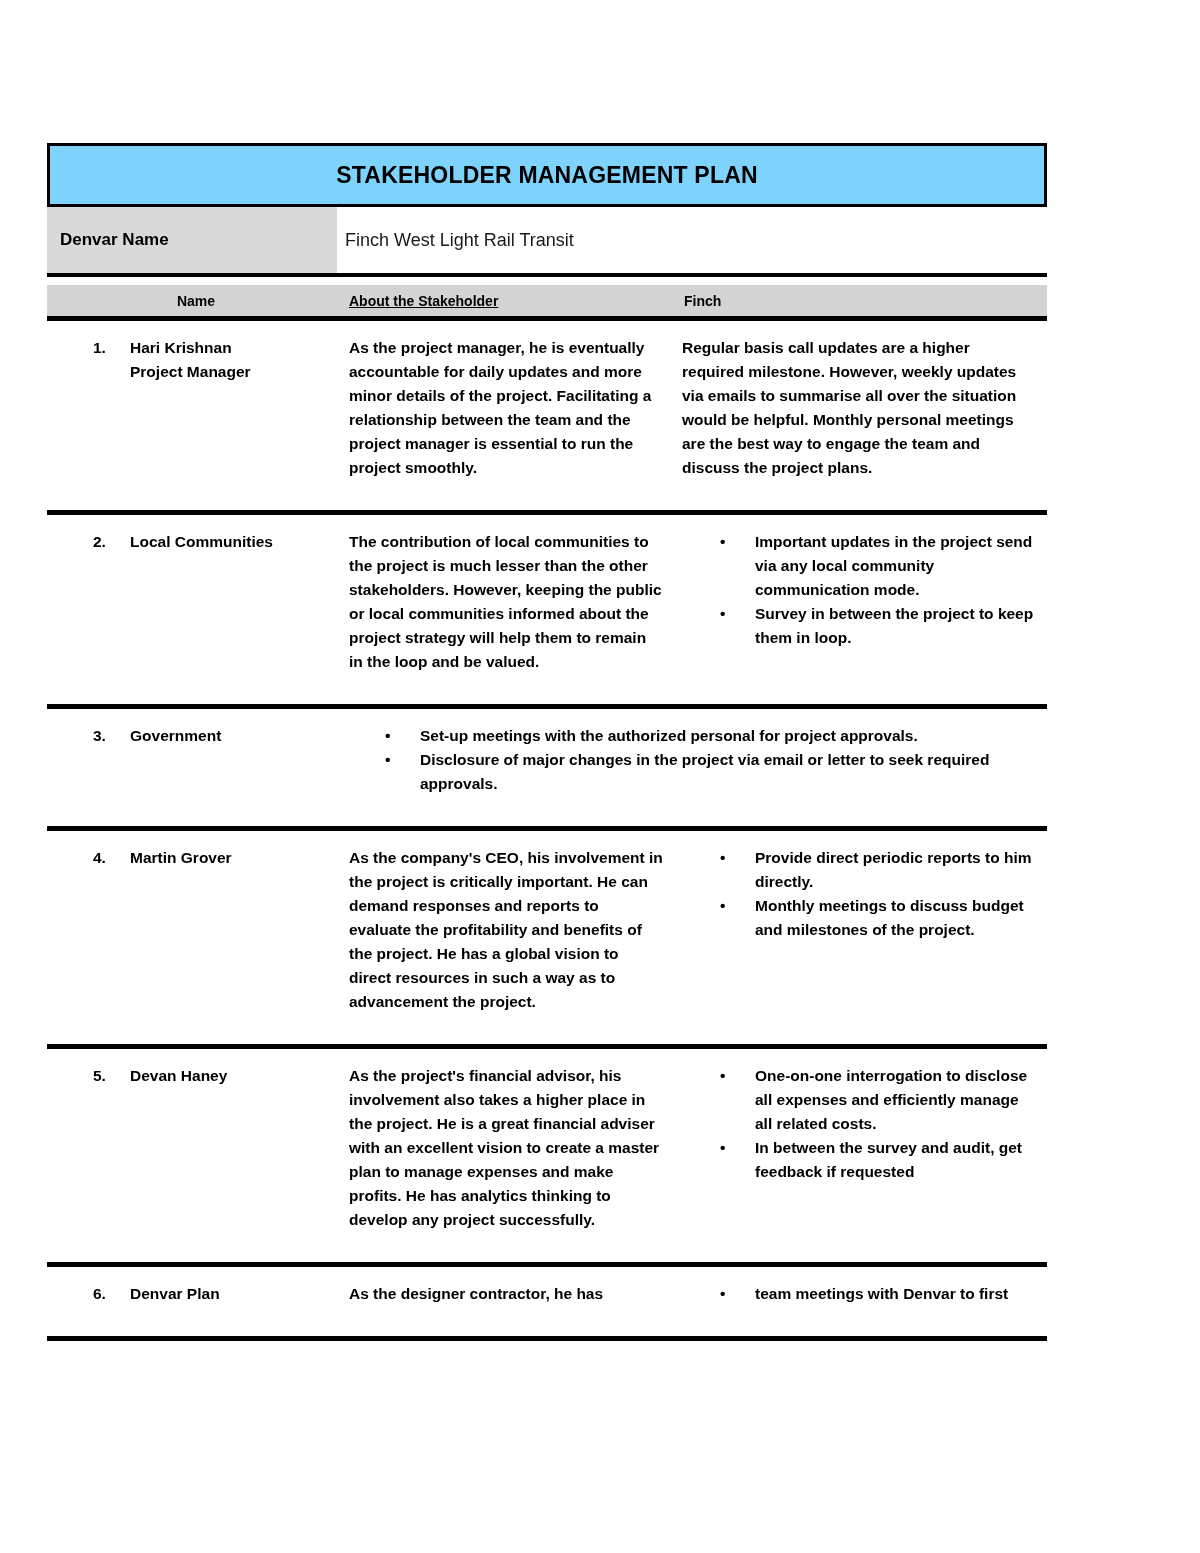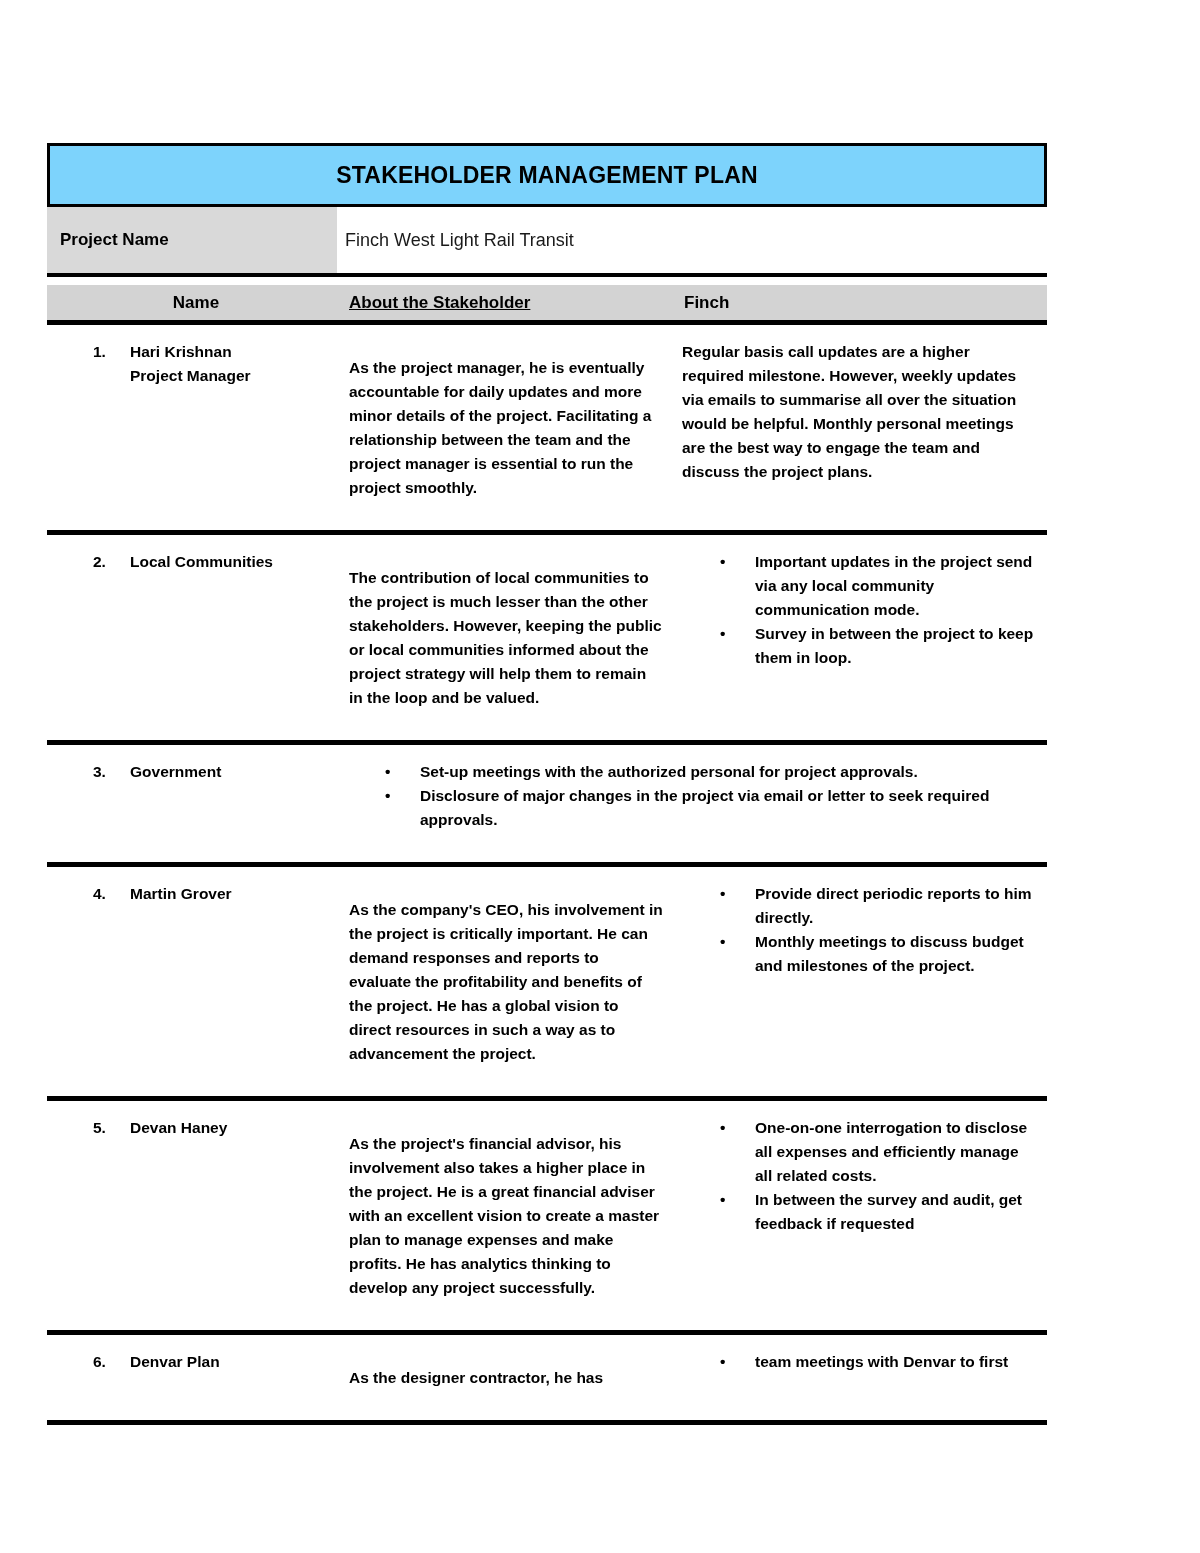--- a/index.html
+++ b/index.html
@@ -30,53 +30,53 @@
     flex: 1; font-size: 18px; font-weight: 400; color: #1a1a1a;
     padding: 23px 0 0 8px;
   }
 
   .spacer { height: 8px; background: #fff; }
 
   .header-row {
     display: flex; background: #d3d3d3;
     border-bottom: 5px solid #000;
     padding: 8px 0 7px;
-    font-weight: bold; font-size: 17px;
+    font-weight: bold; font-size: 14px;
   }
   .h-name  { width: 298px; text-align: center; }
   .h-about { width: 335px; padding-left: 4px; text-decoration: underline; }
   .h-plan  { flex: 1; padding-left: 4px; }
 
   .row {
     display: flex;
     border-bottom: 5px solid #000;
     padding: 15px 0 30px;
     font-size: 15.5px; font-weight: bold; line-height: 24px;
   }
   .c-num   { width: 83px; padding-left: 46px; }
   .c-name  { width: 215px; padding-right: 10px; white-space: pre-line; }
-  .c-about { width: 335px; padding: 0 16px 0 4px; margin-top: 16px; }
+  .c-about { width: 335px; padding: 0 16px 0 4px; }
   .c-plan  { flex: 1; padding-right: 12px; }
   .plan-text { padding-left: 2px; }
   .plan-bullets { list-style: none; padding-left: 40px; }
   .plan-bullets li { display: flex; }
   .dot { width: 35px; flex: 0 0 35px; }
   .bt { flex: 1; }
 </style>
 </head>
 <body>
 
 <div class="doc">
 
   <div class="title-box">
     <span>STAKEHOLDER MANAGEMENT PLAN</span>
   </div>
 
   <div class="project-row">
-    <div class="project-label">Project Name</div>
+    <div class="project-label">Denvar Name</div>
     <div class="project-value">Finch West Light Rail Transit</div>
   </div>
 
   <div class="spacer"></div>
 
   <div class="header-row">
     <div class="h-name">Name</div>
     <div class="h-about">About the Stakeholder</div>
     <div class="h-plan">Finch</div>
   </div>

